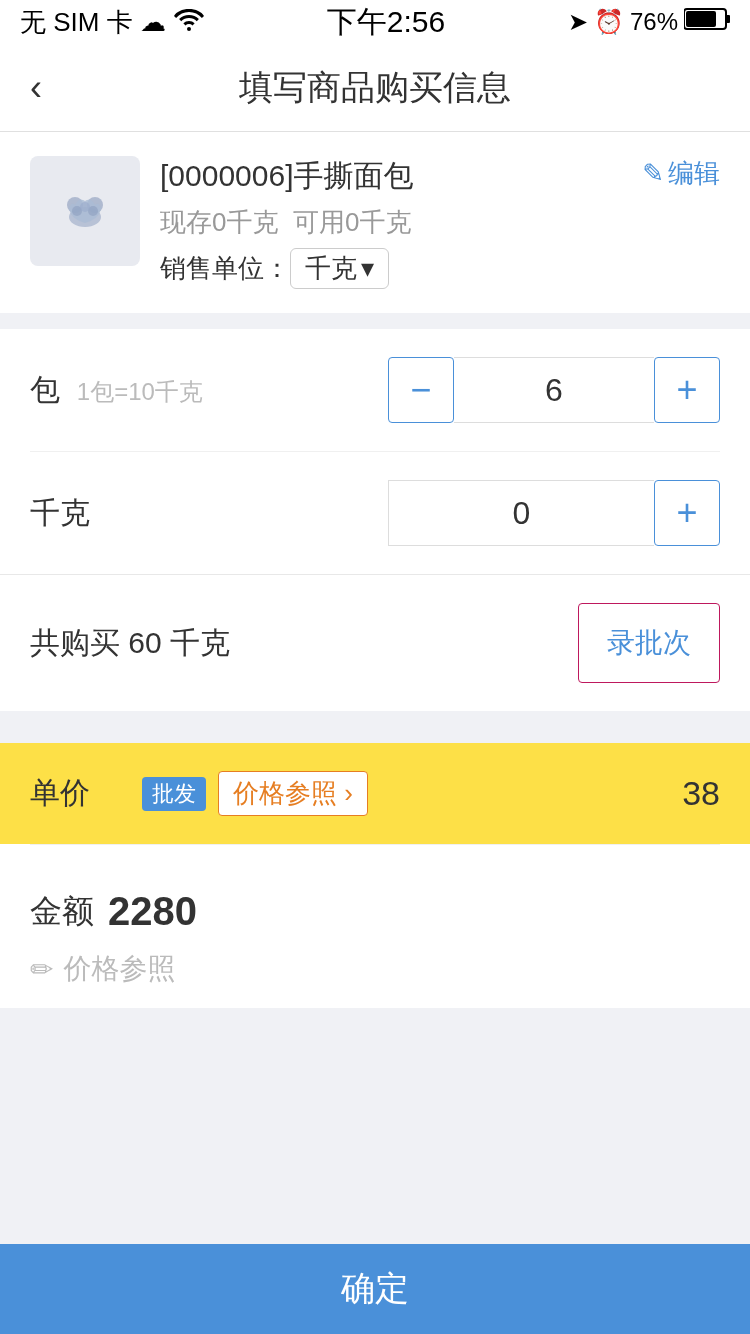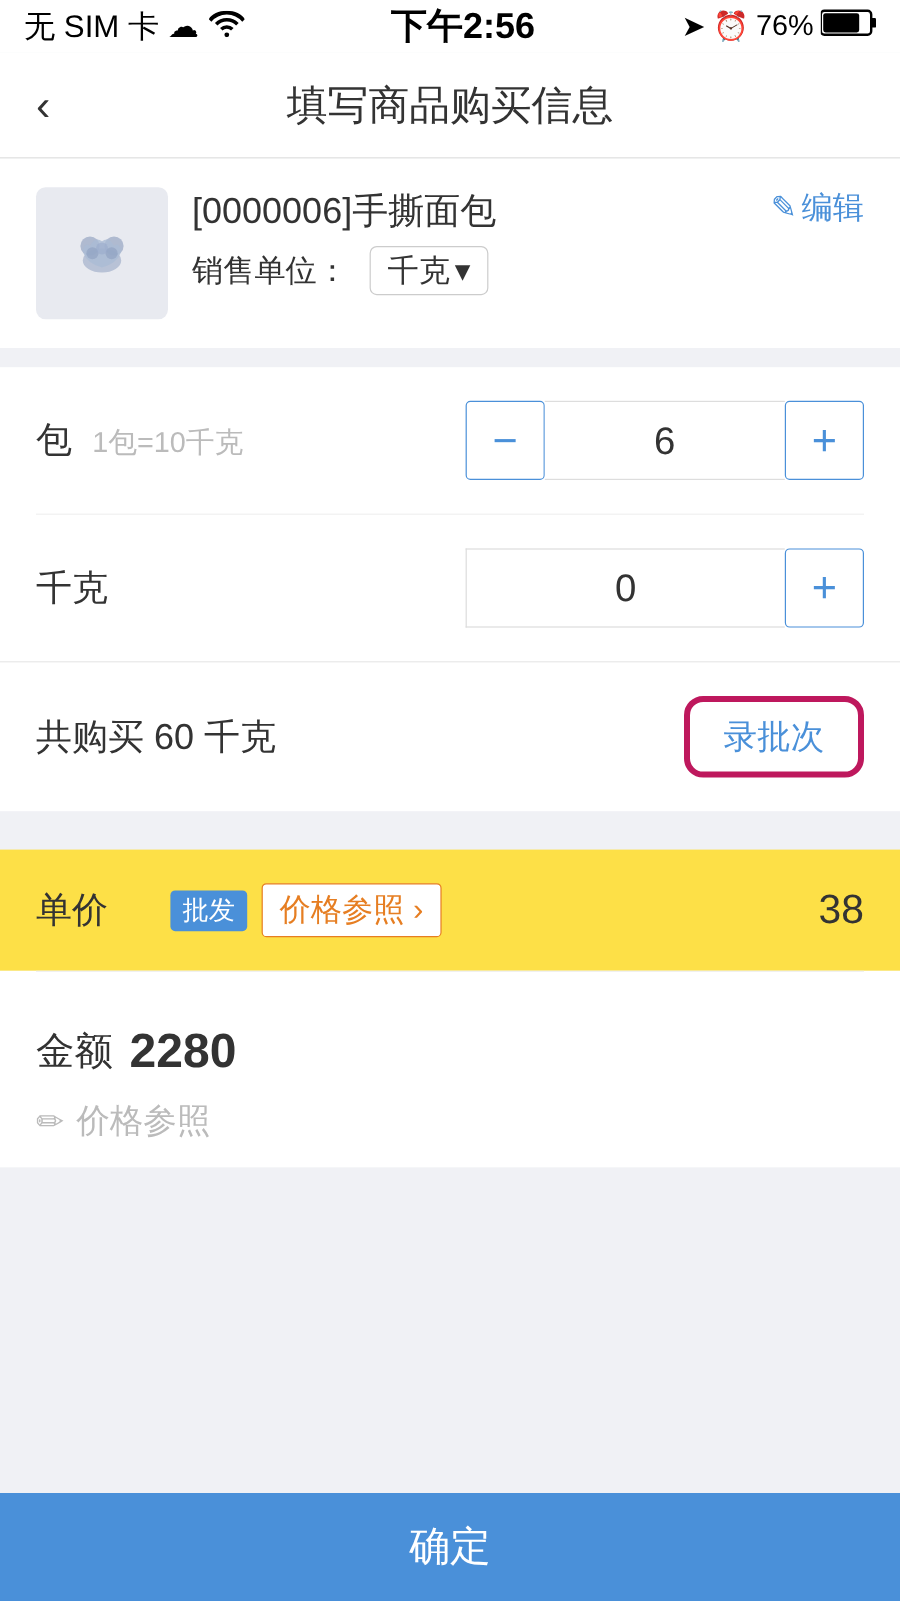--- a/index.html
+++ b/index.html
@@ -18,21 +18,21 @@
       height: 44px;
       background: #fff;
       display: flex;
       align-items: center;
       justify-content: space-between;
       padding: 0 20px;
       font-size: 26px;
       color: #000;
     }
     .status-left { display: flex; align-items: center; gap: 8px; }
-    .status-center { font-size: 30px; font-weight: 700; }
+    .status-center { font-size: 30px; font-weight: 400; }
     .status-right { display: flex; align-items: center; gap: 6px; font-size: 24px; }
 
     
     .nav-bar {
       height: 88px;
       background: #fff;
       display: flex;
       align-items: center;
       justify-content: center;
       position: relative;
@@ -68,21 +68,21 @@
       border-radius: 8px;
       display: flex;
       align-items: center;
       justify-content: center;
       flex-shrink: 0;
     }
     .product-image svg { width: 60px; height: 60px; }
     .product-info { flex: 1; }
     .product-name { font-size: 30px; font-weight: 500; color: #333; margin-bottom: 8px; }
     .product-stock { font-size: 26px; color: #999; margin-bottom: 8px; }
-    .product-unit { font-size: 26px; color: #333; display: flex; align-items: center; gap: 18px; }
+    .product-unit { font-size: 26px; color: #333; display: flex; align-items: center; gap: 0; }
     .unit-selector {
       border: 1px solid #ccc;
       border-radius: 6px;
       padding: 2px 14px;
       font-size: 26px;
       color: #333;
       display: flex; align-items: center; gap: 4px;
       background: #fff;
     }
     .edit-btn {
@@ -157,25 +157,25 @@
       background: #fff;
       padding: 28px 30px;
       display: flex;
       align-items: center;
       justify-content: space-between;
       margin-bottom: 16px;
       border-top: 1px solid #e8e8e8;
     }
     .summary-text { font-size: 30px; color: #333; }
     .record-btn {
-      border: 5px solid #be185d;
+      border: 1px solid #be185d;
       color: #4a90d9;
       font-size: 28px;
-      padding: 10px 28px;
-      border-radius: 16px;
+      padding: 20px 28px;
+      border-radius: 4px;
       background: #fff;
       cursor: pointer;
     }
 
     
     .price-section {
       background: #fde047;
       padding: 28px 30px;
       display: flex;
       align-items: center;
@@ -275,20 +275,23 @@
       <path d="M14 28 Q16 20 20 24 Q24 16 30 20 Q36 16 40 24 Q44 20 46 28 Q44 38 30 42 Q16 38 14 28Z" fill="#aabbd4" opacity="0.8"></path>
       <circle cx="22" cy="30" r="5" fill="#8899bb" opacity="0.5"></circle>
       <circle cx="38" cy="30" r="5" fill="#8899bb" opacity="0.5"></circle>
       <circle cx="30" cy="26" r="5" fill="#99aacc" opacity="0.6"></circle>
     </svg>
   </div>
   <div class="product-info">
     <div class="product-name">
       <span>[0000006]</span><span>手撕面包</span>
     </div>
+    <div class="product-stock">
+      <span>现存0千克</span>&nbsp;&nbsp;<span>可用0千克</span>
+    </div>
     <div class="product-unit">
       <span>销售单位：</span>
       <div class="unit-selector">
         <span>千克</span>
         <span>▾</span>
       </div>
     </div>
   </div>
   <div class="edit-btn">
     <span>✎</span>

